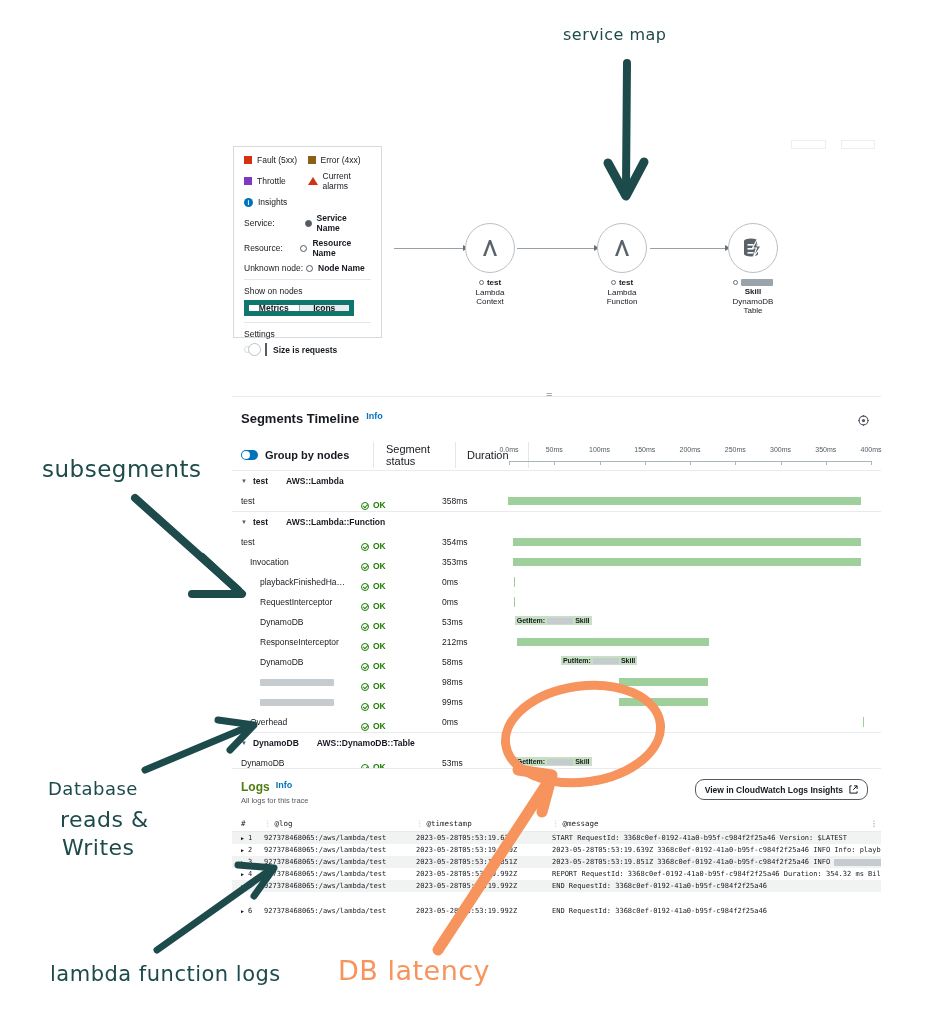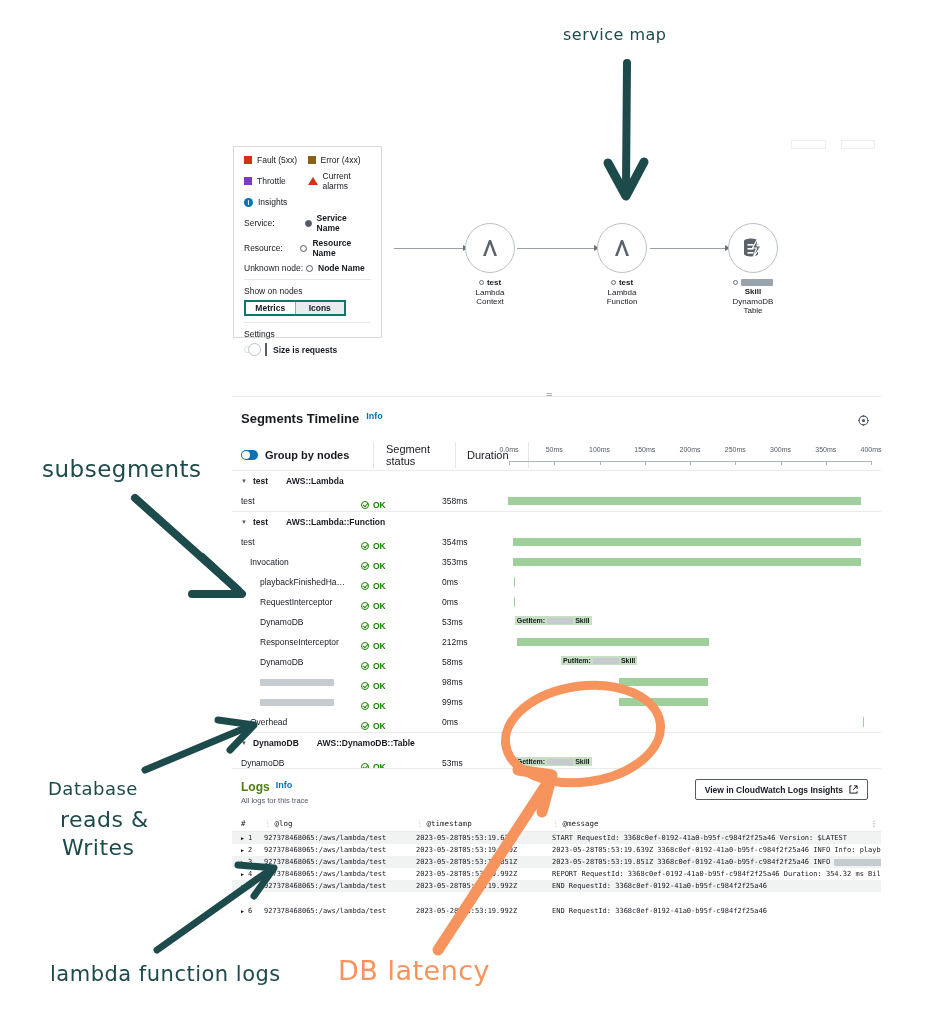--- a/index.html
+++ b/index.html
@@ -44,21 +44,21 @@
   .info-dot { width: 9px; height: 9px; border-radius: 50%; background: #0073bb;
               color: #fff; font-size: 6.5px; line-height: 9px; text-align: center;
               margin-right: 5px; flex: none; font-weight: bold; }
   .lg-kv { display: flex; align-items: center; margin-bottom: 5px; font-size: 8.5px; }
   .lg-k { width: 62px; color: #16191f; }
   .rad { width: 7px; height: 7px; border-radius: 50%; border: 1px solid #545b64;
          margin-right: 5px; flex: none; display: inline-block; }
   .rad.on { background: #545b64; }
   .lg-div { border-top: 1px solid #e4e7e8; margin: 6px 0 6px 0; }
   .lg-title { font-size: 8.5px; color: #16191f; margin-bottom: 4px; }
-  .seg-btns { display: flex; border: 2px solid #0f766e; width: 102px; height: 16px; }
+  .seg-btns { display: flex; border: 5px solid #0f766e; width: 110px; height: 16px; }
   .seg-btn { flex: 1; font-size: 8.5px; font-weight: bold; display: flex;
              align-items: center; justify-content: center; color: #16191f; }
   .seg-btn.active { background: #e9ebed; border-left: 1px solid #9ba7b6; }
   .toggle-sm { display: flex; align-items: center; }
   .toggle-knob { width: 13px; height: 13px; border-radius: 50%;
                  border: 1px solid #bcc3c9; background: #fff; }
   .toggle-ghost { width: 7px; height: 7px; border-radius: 50%;
                   border: 1px solid #d5dbdb; margin-right: -3px; }
   .bar-i { width: 2px; height: 13px; background: #545b64; margin: 0 6px 0 4px; }
 
@@ -128,21 +128,21 @@
   }
   .caret { font-size: 6px; color: #545b64; margin-right: 6px; }
   .grp-name { font-weight: bold; margin-right: 9px; }
   .grp-type { font-weight: bold; margin-left: 9px; }
 
   .seg-row { position: relative; display: flex; align-items: center; height: 20px;
              padding-left: 9px; font-size: 8.5px; color: #16191f; }
   .s-name { width: 108px; white-space: nowrap; overflow: hidden; }
   .s-name.ind1 { padding-left: 9px; }
   .s-name.ind2 { padding-left: 19px; }
-  .s-status { width: 82px; display: flex; align-items: center; padding-left: 12px; margin-top: 8px; }
+  .s-status { width: 82px; display: flex; align-items: flex-end; padding-left: 12px; margin-top: 8px; }
   .ok-ic { width: 8px; height: 8px; border-radius: 50%; border: 1.3px solid #1d8102;
            margin-right: 4px; position: relative; flex: none; }
   .ok-ic::after { content: ''; position: absolute; left: 1.6px; top: 0.3px;
     width: 2px; height: 4px; border: solid #1d8102; border-width: 0 1.2px 1.2px 0;
     transform: rotate(42deg); }
   .s-ok { color: #1d8102; font-weight: bold; }
   .s-dur { width: 72px; padding-left: 11px; }
   .track { position: relative; flex: 1; height: 20px; }
   .bar { position: absolute; top: 6px; height: 8px; background: #9fcf9b; }
   .bar-lab { position: absolute; top: 4px; font-size: 7px; color: #16191f;
@@ -155,21 +155,21 @@
     position: absolute; left: 232px; top: 768px;
     width: 649px; height: 142px; background: #fff;
     border-top: 1px solid #e9ebed;
   }
   .logs-head { display: flex; align-items: flex-start; padding: 11px 0 0 9px; }
   .logs-title { font-size: 12px; font-weight: bold; color: #4d7c0f; }
   .logs-info { font-size: 9px; color: #0073bb; margin-left: 6px; font-weight: bold; }
   .logs-sub { font-size: 7.5px; color: #545b64; padding-left: 9px; margin-top: 2px; }
   .logs-btn {
     position: absolute; right: 13px; top: 10px; height: 21px;
-    border: 1px solid #545b64; border-radius: 2px; background: #fff;
+    border: 1px solid #545b64; border-radius: 9px; background: #fff;
     font-size: 8.5px; font-weight: bold; color: #16191f;
     display: flex; align-items: center; padding: 0 9px; gap: 6px;
   }
   .log-thead {
     display: flex; align-items: center; height: 17px; margin-top: 10px;
     font-family: "DejaVu Sans Mono", monospace; font-size: 7.5px; color: #16191f;
     border-bottom: 1px solid #e9ebed;
   }
   .lt-hash { width: 32px; padding-left: 9px; }
   .lt-sep { color: #aab7b8; margin-right: 3px; }

